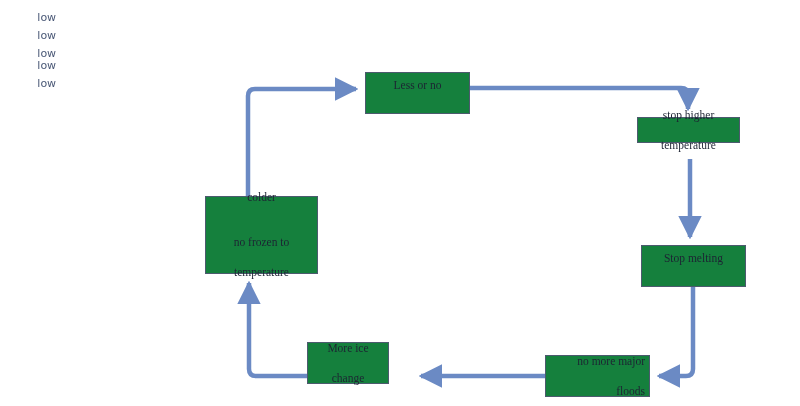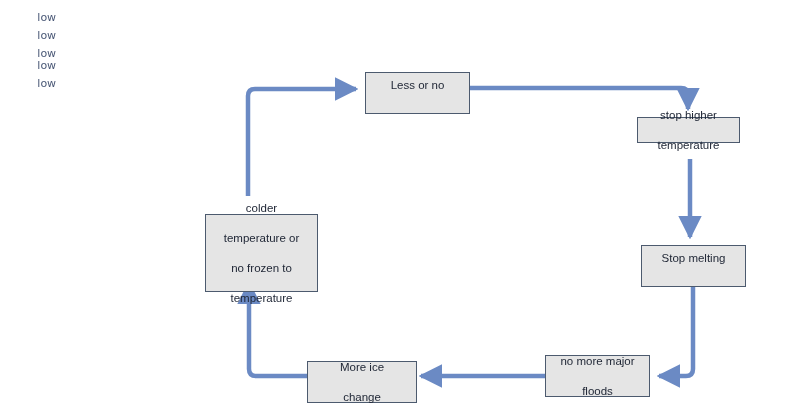--- a/index.html
+++ b/index.html
@@ -40,24 +40,24 @@
     margin-bottom: 7px;
     margin-left: -7px;
     white-space: nowrap;
   }
   .legend-item.tight {
     margin-bottom: 1px;
   }
   .node {
     position: absolute;
     box-sizing: border-box;
-    background: #e5e5e5;
+    background: #15803d;
     border: 1.6px solid #4c5a6e;
     color: #1d2433;
-    font-family: Liberation Sans, sans-serif;
+    font-family: Liberation Serif, serif;
     font-size: 11.5px;
     line-height: 15px;
     display: flex;
     align-items: center;
     justify-content: center;
     text-align: center;
     padding: 2px 4px;
   }
   .node span {
     display: block;
@@ -112,36 +112,36 @@
       <span>temperature</span>
     </span>
   </div>
 
   <div class="node" style="left:641px; top:245px; width:105px; height:42px;">
     <span>
       <span>Stop melting</span><br>
     </span>
   </div>
 
-  <div class="node" style="left:545px; top:355px; width:105px; height:42px;">
+  <div class="node" style="left:545px; top:355px; width:105px; height:42px;text-align:right;">
     <span>
       <span>no more major</span><br>
       <span>floods</span>
     </span>
   </div>
 
-  <div class="node" style="left:307px; top:361px; width:110px; height:42px;">
+  <div class="node" style="left:307px; top:342px; width:82px; height:42px;">
     <span>
       <span>More ice</span><br>
       <span>change</span>
     </span>
   </div>
 
-  <div class="node" style="left:205px; top:196px; width:113px; height:78px;margin-top:18px;">
+  <div class="node" style="left:205px; top:196px; width:113px; height:78px;">
     <span>
       <span>colder</span><br>
-      <span>temperature or</span><br>
+      <br>
       <span>no frozen to</span><br>
       <span>temperature</span>
     </span>
   </div>
 
 </div>
 
 </body></html>

